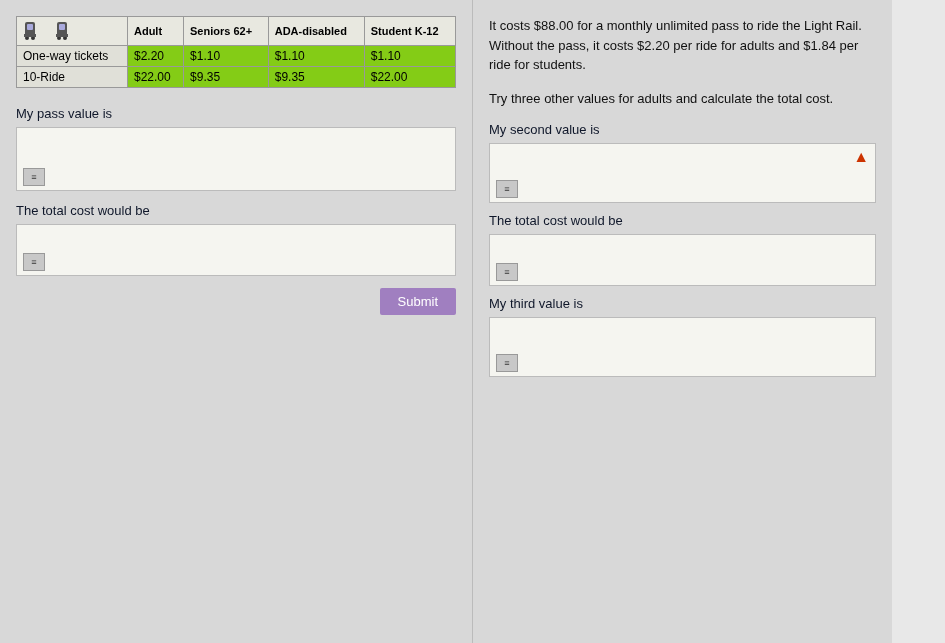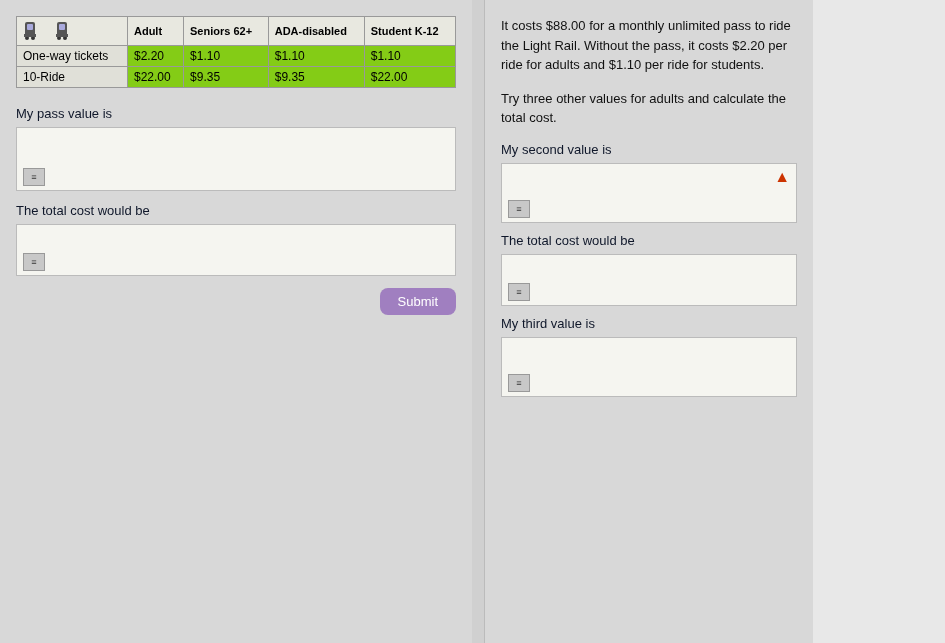--- a/index.html
+++ b/index.html
@@ -5,24 +5,23 @@
     * { box-sizing: border-box; margin: 0; padding: 0; }
     body {
       font-family: Arial, sans-serif;
       font-size: 13px;
       background: #e8e8e8;
       width: 945px;
       min-height: 643px;
     }
     .container {
       display: flex;
-      width: 813px;
+      width: 892px;
       min-height: 643px;
       background: #d0d0d0;
-      gap: 12px;
     }
     .left-panel {
       width: 472px;
       padding: 16px;
       background: #d8d8d8;
       flex-shrink: 0;
     }
     .right-panel {
       width: 473px;
       padding: 16px;
@@ -102,21 +101,21 @@
       margin-top: 8px;
       padding-top: 4px;
     }
     .submit-btn {
       background: #a07fc0;
       color: white;
       border: none;
       padding: 6px 18px;
       font-size: 13px;
       cursor: pointer;
-      border-radius: 8px;
+      border-radius: 2px;
       margin-left: 47px;
     }
 
     
     .info-text {
       font-size: 13px;
       line-height: 1.5;
       color: #111;
       margin-bottom: 14px;
     }
@@ -201,21 +200,21 @@
       </div>
       <div class="submit-row">
         <button class="submit-btn">Submit</button>
       </div>
     </div>
 
   </div>
 
   <div class="right-panel">
 
-    <div class="info-text">It costs $88.00 for a monthly unlimited pass to ride the Light Rail. Without the pass, it costs $2.20 per ride for adults and $1.10 per ride for students.</div>
+    <div class="info-text">It costs $88.00 for a monthly unlimited pass to ride the Light Rail. Without the pass, it costs $2.20 per ride for adults and $1.84 per ride for students.</div>
     <div class="info-text">Try three other values for adults and calculate the total cost.</div>
 
     <div class="right-input-section">
       <div class="input-label">My second value is</div>
       <div class="input-box-right" style="position:relative;">
         <div style="position:absolute;top:4px;right:6px;color:#cc3300;font-size:16px;">▲</div>
         <div class="calc-icon">≡</div>
       </div>
     </div>
 

